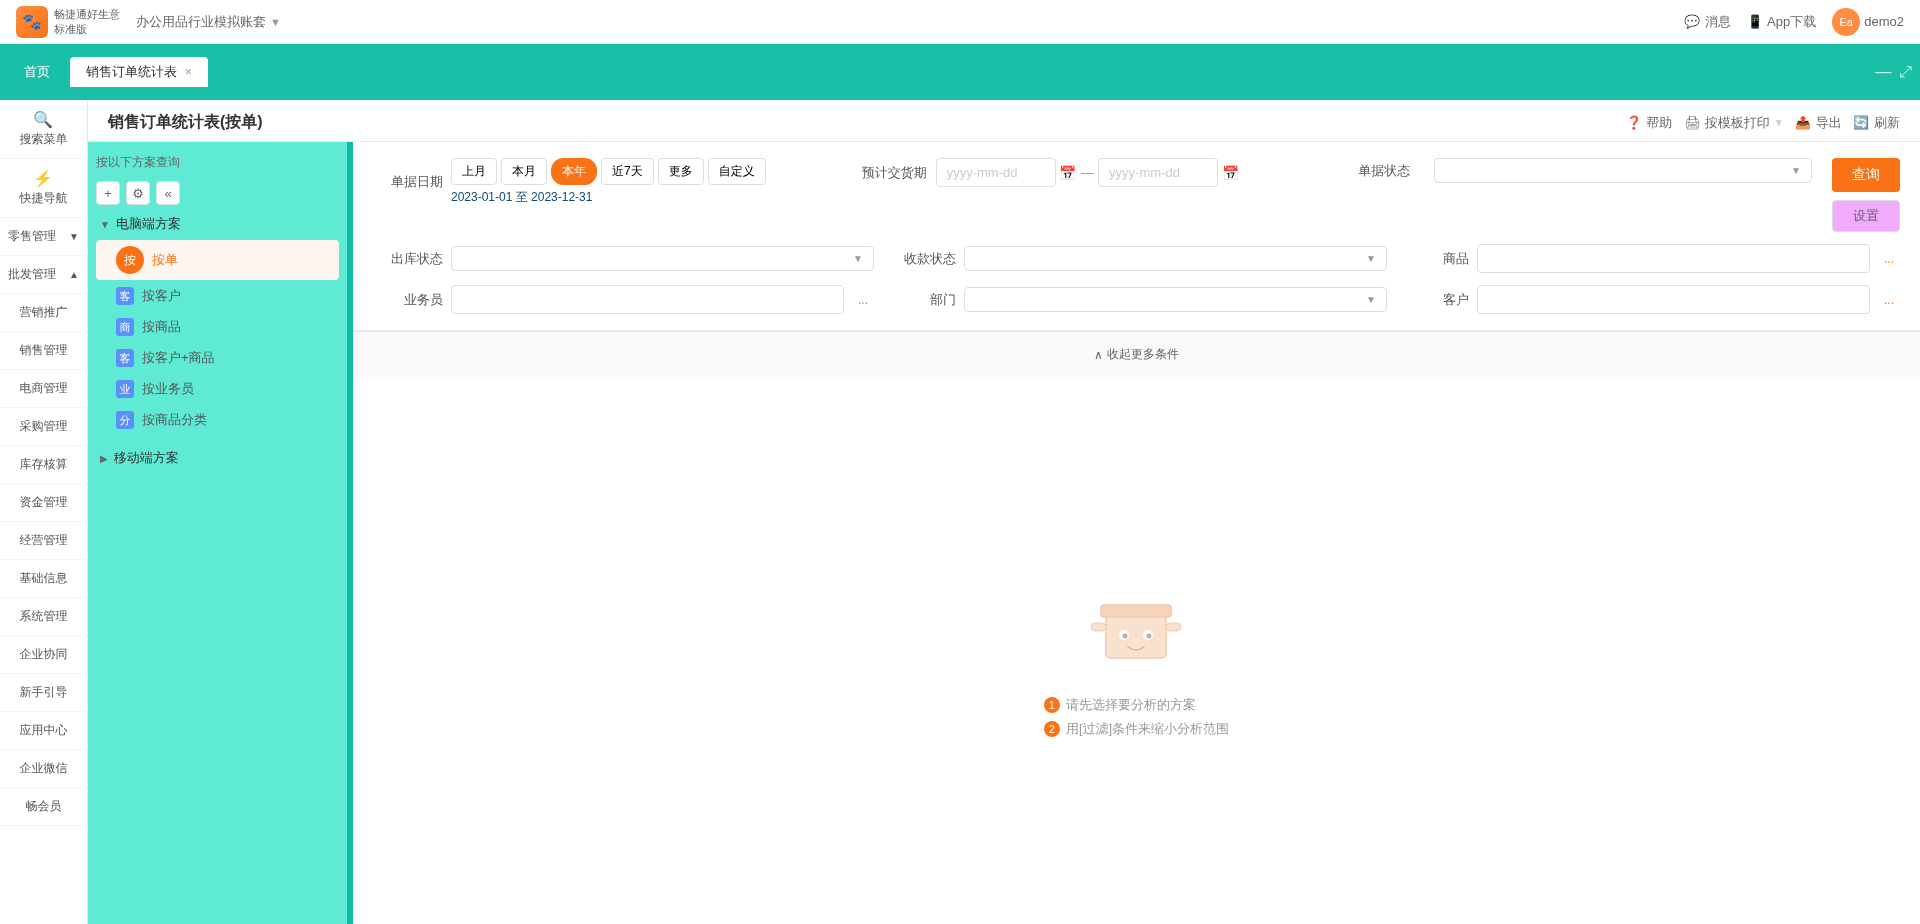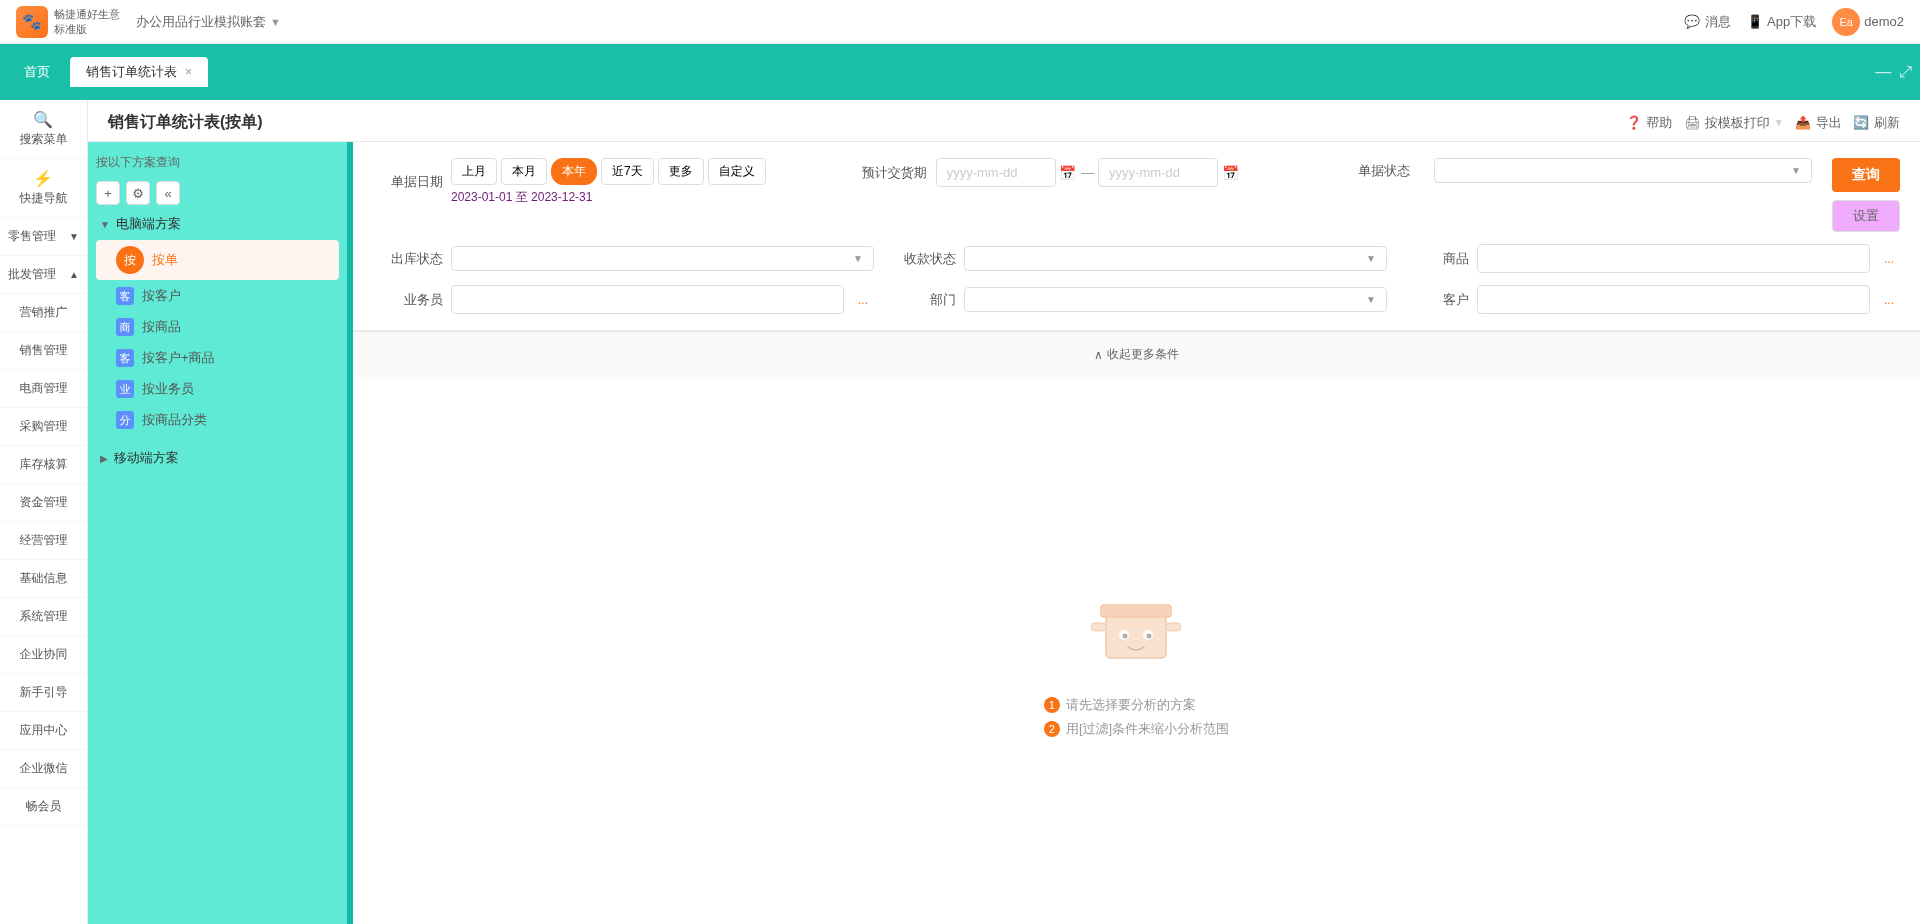--- a/index.html
+++ b/index.html
@@ -252,21 +252,21 @@
 
     
     .query-btn {
       padding: 8px 20px;
       background: #f97316;
       color: white;
       border: none;
       border-radius: 4px;
       cursor: pointer;
       font-size: 14px;
-      font-weight: 700;
+      font-weight: 400;
     }
     .setting-btn {
       padding: 6px 16px;
       background: #f0abfc;
       color: #666;
       border: 1px solid #ddd;
       border-radius: 4px;
       cursor: pointer;
       font-size: 13px;
       margin-top: 4px;
@@ -495,21 +495,21 @@
               <span class="filter-label">单据日期</span>
               <div style="display:flex;flex-direction:column;gap:4px;">
                 <div class="date-group">
                   <button class="date-btn">上月</button>
                   <button class="date-btn">本月</button>
                   <button class="date-btn active">本年</button>
                   <button class="date-btn">近7天</button>
                   <button class="date-btn">更多</button>
                   <button class="date-btn">自定义</button>
                 </div>
-                <div style="font-size:12px;color:#701a75;">2023-01-01 至 2023-12-31</div>
+                <div style="font-size:12px;color:#0c4a6e;">2023-01-01 至 2023-12-31</div>
               </div>
             </div>
 
             <div style="display:flex;align-items:center;gap:1px;flex:1;">
               <span class="filter-label">预计交货期</span>
               <div class="date-input-group">
                 <input class="filter-input" style="width: 120px;" placeholder="yyyy-mm-dd">
                 <span class="calendar-icon">📅</span>
                 <span class="dash">—</span>
                 <input class="filter-input" style="width: 120px;" placeholder="yyyy-mm-dd">

